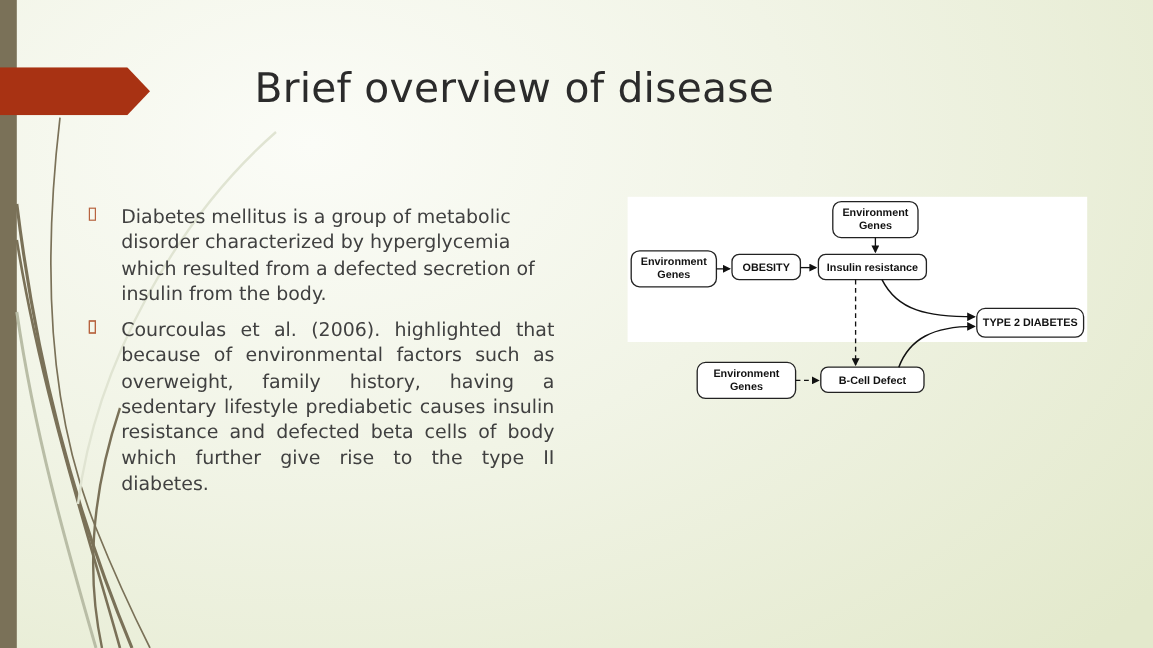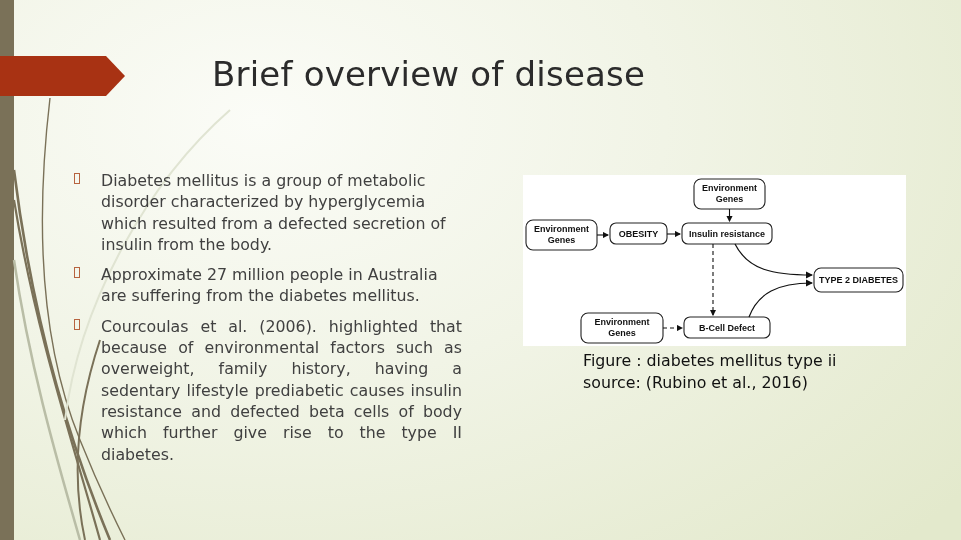--- a/index.html
+++ b/index.html
@@ -15,21 +15,21 @@
     position:absolute; left:212px; top:54px; font-size:34px; color:#2b2b2b; font-weight:normal;
     font-family:"DejaVu Sans", sans-serif; margin:0; letter-spacing:0.2px;
   }
   .bullets { position:absolute; left:74px; top:170px; width:388px; margin:0; padding:0; list-style:none; }
   .bullets li { position:relative; padding-left:27px; font-size:15.8px; line-height:21.3px; color:#404040; margin-bottom:9px; }
   .bullets li .bullet-mark {
     position:absolute; left:0; top:3px; width:6px; height:11px;
     border:1px solid #b7633f; box-sizing:border-box;
   }
   .bullets li.justify { text-align:justify; }
-  .figure { position:absolute; left:523px; top:175px; width:383px; height:171px; background:#ffffff; }
+  .figure { position:absolute; left:523px; top:164px; width:383px; height:121px; background:#ffffff; }
   .caption { position:absolute; left:583px; top:350px; width:260px; font-size:15.8px; line-height:21.7px; color:#111; white-space:pre-line; }
   .node { fill:#fff; stroke:#222; stroke-width:1.1; }
   .nlabel { font-family:"Liberation Sans", sans-serif; font-weight:bold; font-size:9px; fill:#111; text-anchor:middle; }
 </style>
 </head>
 <body>
 
 <div class="slide">
   <div class="left-bar"></div>
 
@@ -48,21 +48,20 @@
 
   <h1 class="title">Brief overview of disease</h1>
 
   <ul class="bullets">
     <li>
       <span class="bullet-mark"></span>
       <span>Diabetes mellitus is a group of metabolic disorder characterized by hyperglycemia which resulted from a defected secretion of insulin from the body.</span>
     </li>
     <li>
       <span class="bullet-mark"></span>
-      <span>Approximate 27 million people in Australia are suffering from the diabetes mellitus.</span>
     </li>
     <li class="justify">
       <span class="bullet-mark"></span>
       <span>Courcoulas et al. (2006). highlighted that because of environmental  factors such as overweight, family history, having a sedentary lifestyle prediabetic causes insulin resistance and defected beta cells of body which further give rise to the type II diabetes.</span>
     </li>
   </ul>
 
   <div class="figure">
     <svg width="383" height="171" viewBox="0 0 383 171">
       <defs>
@@ -98,15 +97,13 @@
       <line x1="206.5" y1="34" x2="206.5" y2="46" stroke="#111" stroke-width="1.1" marker-end="url(#ah)"></line>
       <line x1="74" y1="60" x2="85" y2="60" stroke="#111" stroke-width="1.1" marker-end="url(#ah)"></line>
       <line x1="144" y1="59" x2="157" y2="59" stroke="#111" stroke-width="1.1" marker-end="url(#ah)"></line>
       <line x1="190" y1="69" x2="190" y2="140" stroke="#111" stroke-width="1.1" stroke-dasharray="4,3" marker-end="url(#ah)"></line>
       <line x1="140" y1="153" x2="159" y2="153" stroke="#111" stroke-width="1.1" stroke-dasharray="4,3" marker-end="url(#ah)"></line>
       <path d="M212 69 C 225 95, 250 100, 289 100" stroke="#111" stroke-width="1.2" fill="none" marker-end="url(#ah)"></path>
       <path d="M226 142 C 235 118, 255 108, 289 108" stroke="#111" stroke-width="1.2" fill="none" marker-end="url(#ah)"></path>
     </svg>
   </div>
 
-  <div class="caption">Figure : diabetes mellitus type ii
- source: (Rubino et al., 2016)</div>
 </div>
 
 </body></html>

